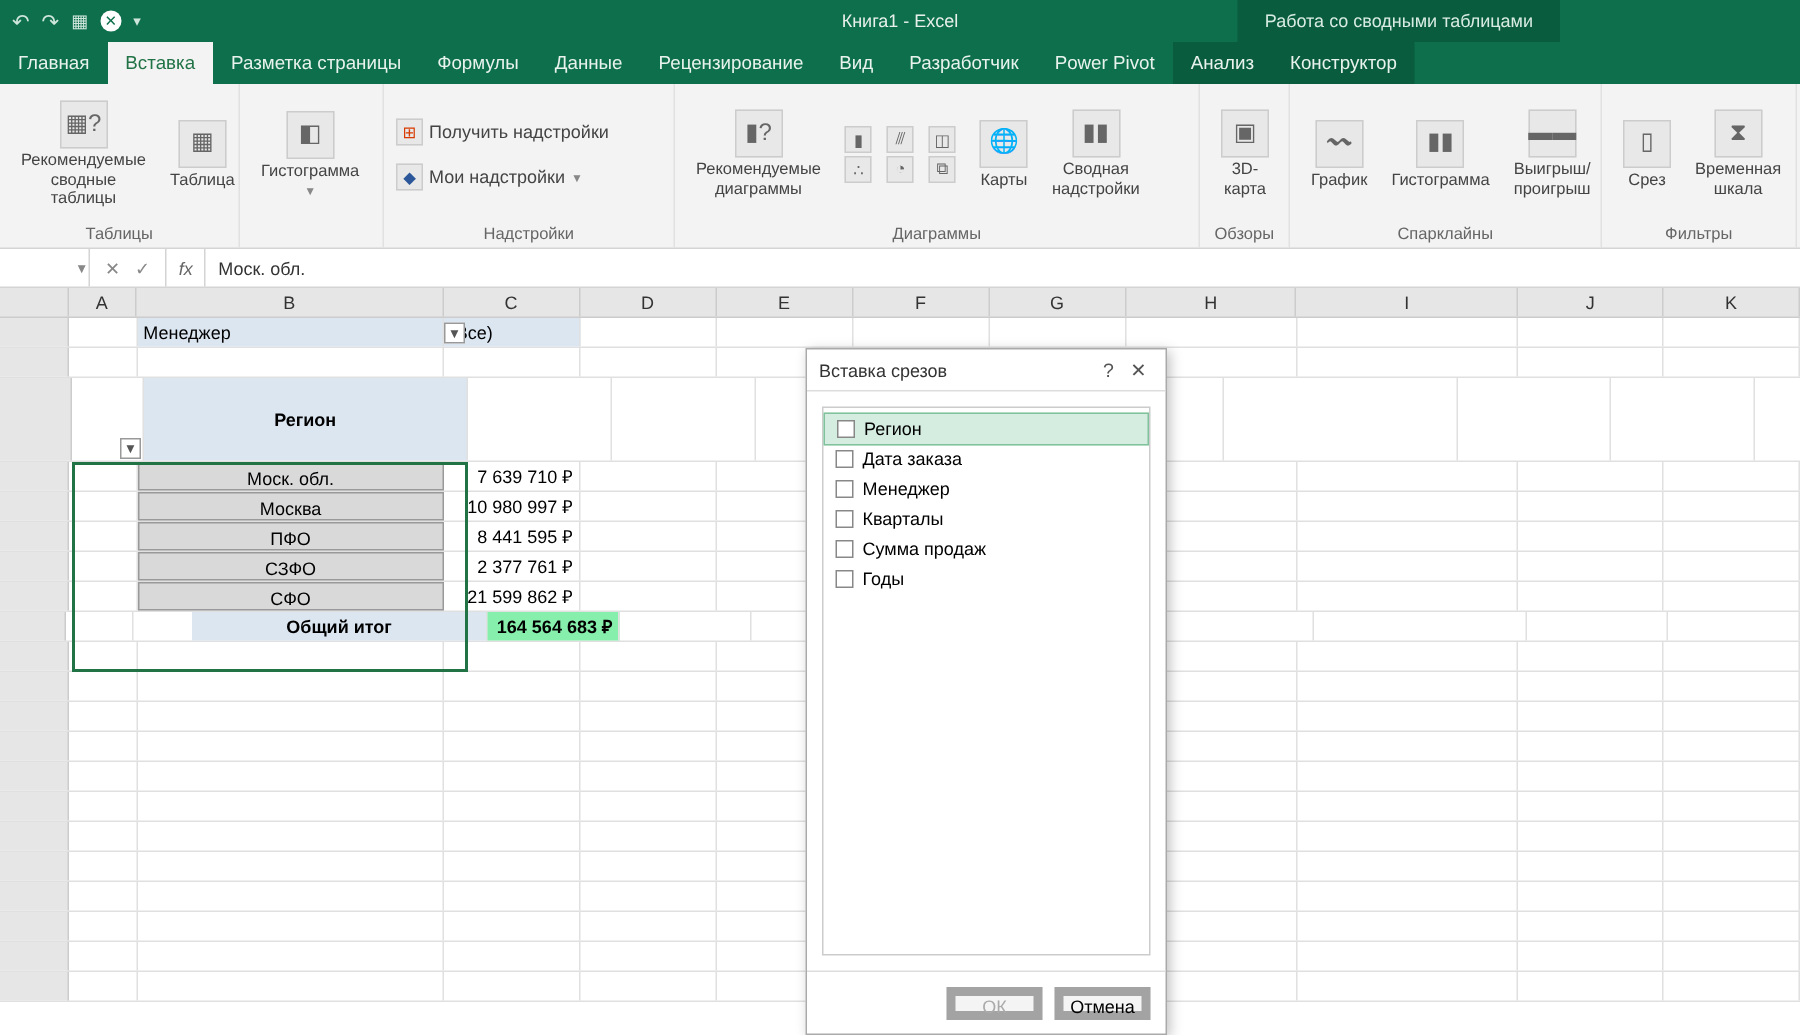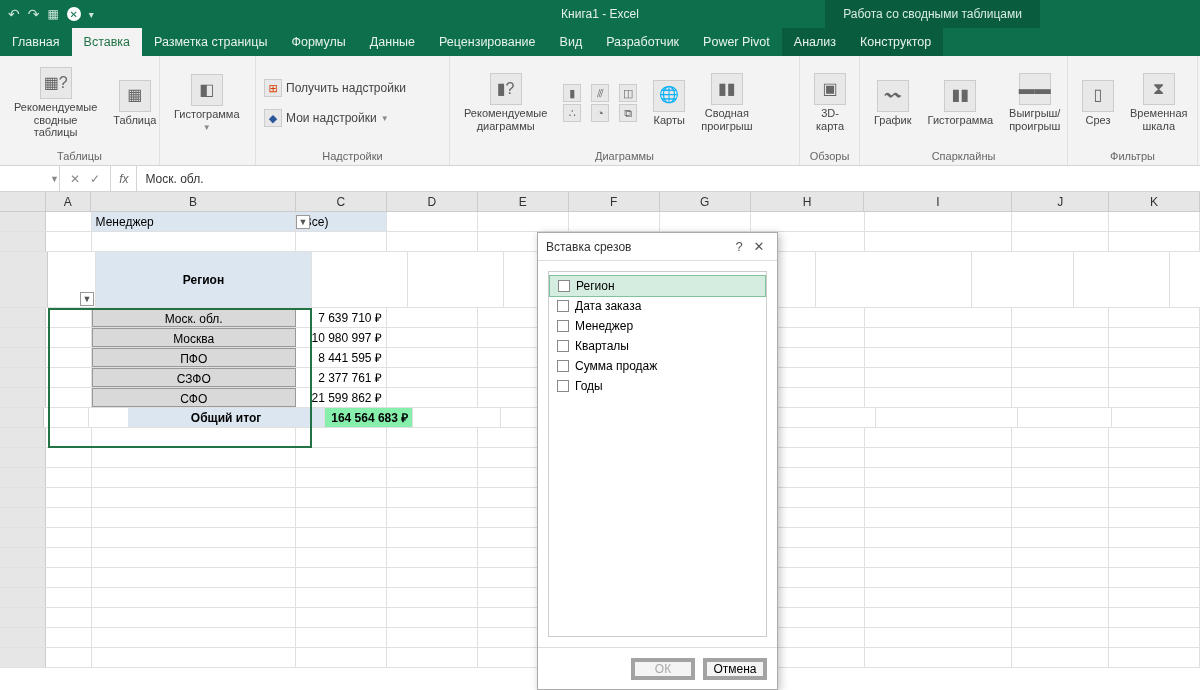--- a/index.html
+++ b/index.html
@@ -61,21 +61,21 @@
 .dialog { position: absolute; left: 537px; top: 232px; width: 241px; height: 458px; background: #fff; border: 1px solid #aaa; box-shadow: 2px 2px 8px rgba(0,0,0,0.25); display: flex; flex-direction: column; font-size: 12px; }
 .dialog .dtitle { height: 28px; display: flex; align-items: center; padding: 0 8px; border-bottom: 1px solid #ddd; }
 .dialog .dtitle .tlabel { flex: 1; color: #333; }
 .dialog .dtitle .hbtn { width: 20px; text-align: center; color: #555; cursor: pointer; font-size: 13px; }
 .dialog .dbody { flex: 1; padding: 10px; }
 .dialog .dlist { border: 1px solid #ccc; height: 100%; padding: 4px 0; }
 .dialog .ditem { display: flex; align-items: center; gap: 6px; padding: 3px 8px; cursor: pointer; }
 .dialog .ditem.hl { background: #d5ede0; border: 1px solid #7fc29b; margin: -1px 0; }
 .dialog .cb { width: 12px; height: 12px; border: 1px solid #888; background: #fff; }
 .dialog .dfoot { height: 42px; border-top: 1px solid #ddd; display: flex; align-items: center; justify-content: flex-end; gap: 8px; padding: 0 10px; }
-.dialog .dbtn { min-width: 64px; height: 22px; border: 4px solid #a3a3a3; background: #f4f4f4; font-size: 12px; cursor: pointer; }
+.dialog .dbtn { min-width: 64px; height: 22px; border: 6px solid #a3a3a3; background: #f4f4f4; font-size: 12px; cursor: pointer; }
 .dialog .dbtn:disabled { color: #aaa; }
 </style>
 </head>
 <body>
 
 <div class="titlebar">
   <div class="qat">
     <span>↶</span>
     <span>↷</span>
     <span style="font-size:12px;">▦</span>
@@ -158,21 +158,21 @@
           <span class="ricon sm">⧉</span>
         </div>
       </div>
       <div class="rbtn">
         <div class="ricon">🌐</div>
         <span>Карты</span>
       </div>
       <div class="rbtn">
         <div class="ricon">▮▮</div>
         <span style="white-space:pre-line;">Сводная
-проигрыш</span>
+надстройки</span>
       </div>
     </div>
     <div class="glabel">Диаграммы</div>
   </div>
   <div class="rgroup" style="width:60px;">
     <div class="items">
       <div class="rbtn">
         <div class="ricon">▣</div>
         <span style="white-space:pre-line;">3D-
 карта</span>

